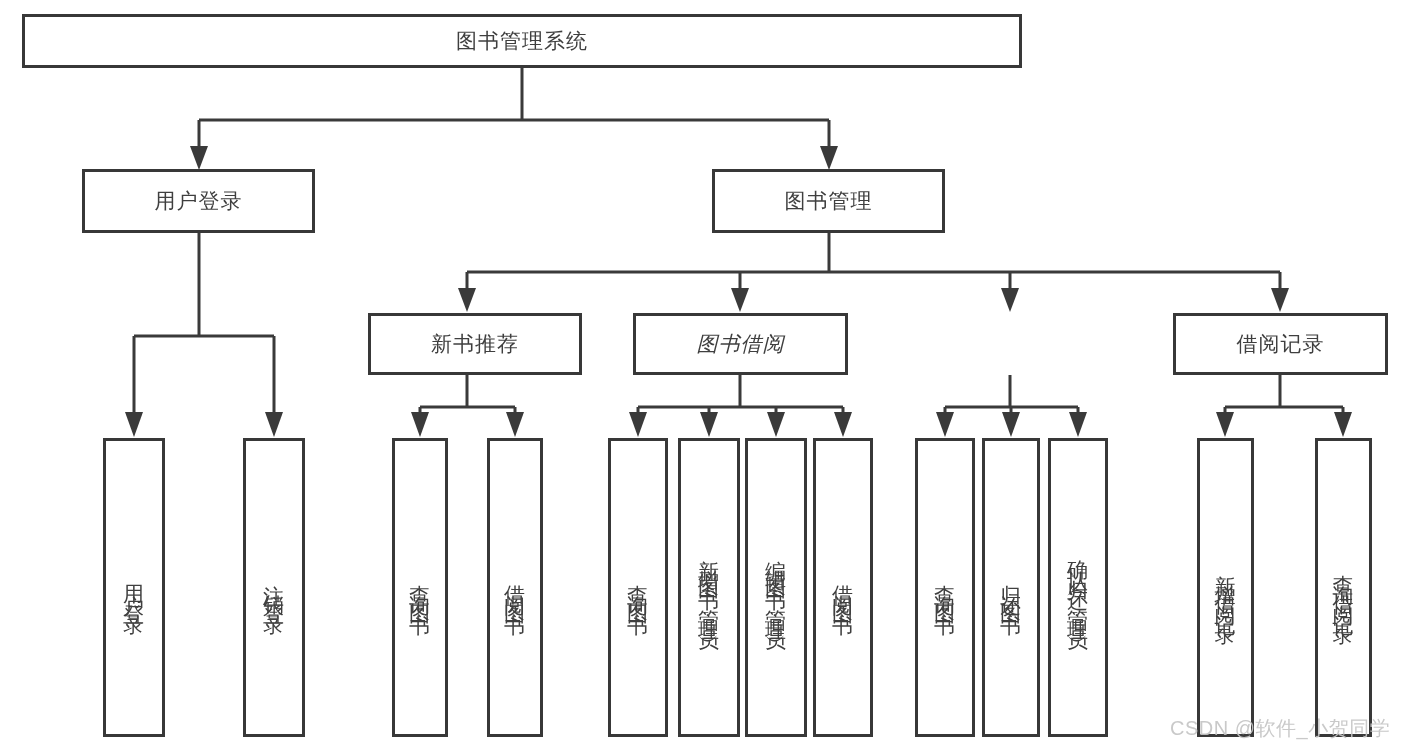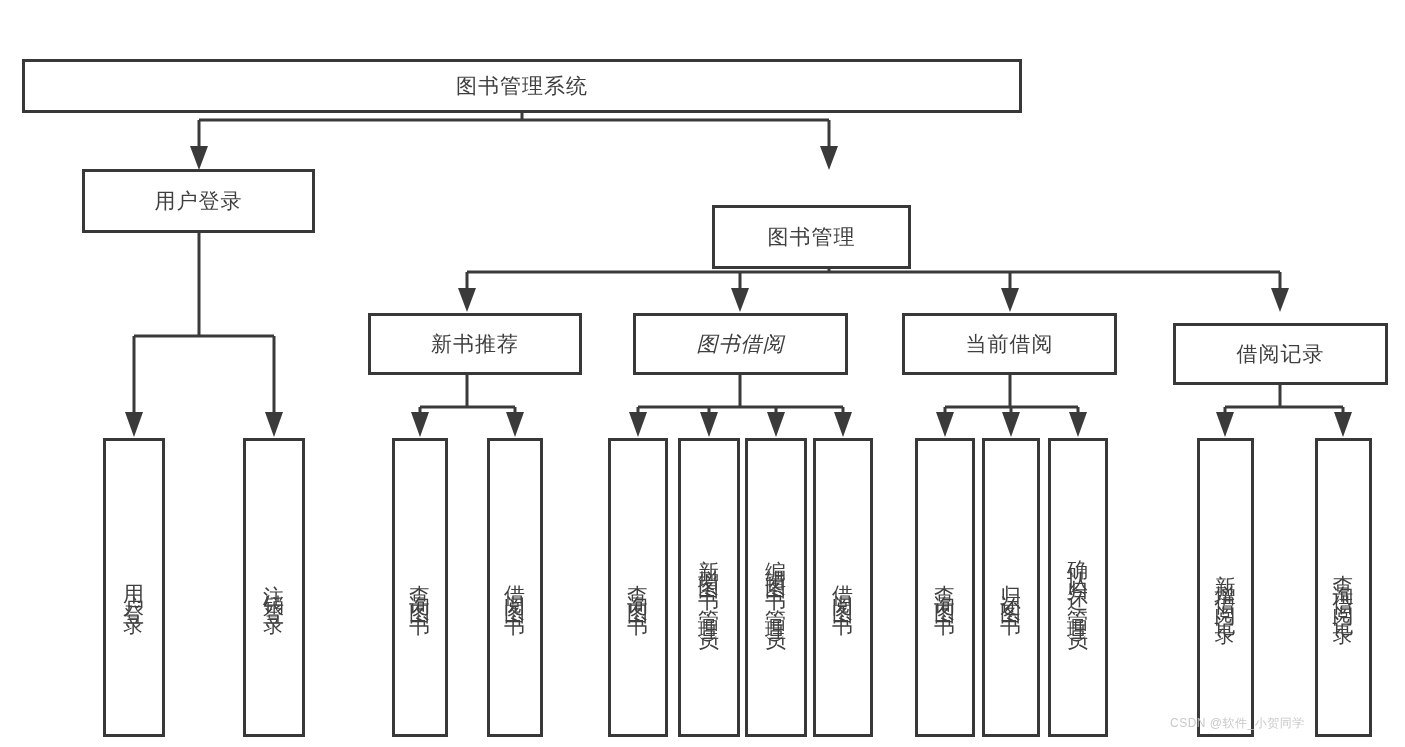--- a/index.html
+++ b/index.html
@@ -18,21 +18,21 @@
   .hlabel{font-size:21px;letter-spacing:1px;white-space:nowrap;}
   .leaf span{
     writing-mode:vertical-rl;text-orientation:mixed;
     font-size:21px;line-height:1.1;letter-spacing:10px;white-space:nowrap;
   }
   svg.connector{position:absolute;left:0;top:0;pointer-events:none;}
   svg.connector path{stroke:var(--line);stroke-width:3;fill:none;}
   svg.connector polygon{fill:var(--line);stroke:none;}
   .watermark{
     position:absolute;left:1170px;top:715px;z-index:6;
-    font-size:12px;color:var(--watermark);opacity:.92;white-space:nowrap;letter-spacing:.5px;
+    font-size:20px;color:var(--watermark);opacity:.92;white-space:nowrap;letter-spacing:.5px;
   }
 </style>
 </head>
 <body>
 
 <div id="canvas">
 
   <svg class="connector" width="1405" height="747" viewBox="0 0 1405 747">
 
     <path d="M522 68 V120 M199 120 H829 M199 120 V148 M829 120 V148"></path>
@@ -62,41 +62,38 @@
     <path d="M1010 375 V407 M945 407 H1078 M945 407 V414 M1011 407 V414 M1078 407 V414"></path>
     <polygon points="936,412 954,412 945,437"></polygon>
     <polygon points="1002,412 1020,412 1011,437"></polygon>
     <polygon points="1069,412 1087,412 1078,437"></polygon>
 
     <path d="M1280 375 V407 M1225 407 H1343 M1225 407 V414 M1343 407 V414"></path>
     <polygon points="1216,412 1234,412 1225,437"></polygon>
     <polygon points="1334,412 1352,412 1343,437"></polygon>
   </svg>
 
-  <div class="box" style="left:22px;top:14px;width:1000px;height:54px;margin-top:45px;">
+  <div class="box" style="left:22px;top:14px;width:1000px;height:54px;">
     <span class="hlabel">图书管理系统</span>
   </div>
 
   <div class="box" style="left:82px;top:169px;width:233px;height:64px;">
     <span class="hlabel">用户登录</span>
   </div>
-  <div class="box" style="left:712px;top:169px;width:199px;height:64px;margin-top:36px;">
+  <div class="box" style="left:712px;top:169px;width:233px;height:64px;">
     <span class="hlabel">图书管理</span>
   </div>
 
   <div class="box" style="left:360px;top:313px;width:214px;height:62px;margin-left:8px;">
     <span class="hlabel">新书推荐</span>
   </div>
   <div class="box" style="left:633px;top:313px;width:215px;height:62px;font-style:italic;">
     <span class="hlabel">图书借阅</span>
   </div>
-  <div class="box" style="left:902px;top:313px;width:215px;height:62px;">
-    <span class="hlabel">当前借阅</span>
-  </div>
-  <div class="box" style="left:1173px;top:313px;width:215px;height:62px;margin-top:10px;">
+  <div class="box" style="left:1173px;top:313px;width:215px;height:62px;">
     <span class="hlabel">借阅记录</span>
   </div>
 
   <div class="box leaf" style="left:103px;top:438px;width:62px;height:299px;">
     <span>用户登录</span>
   </div>
   <div class="box leaf" style="left:243px;top:438px;width:62px;height:299px;">
     <span>注销登录</span>
   </div>
 

